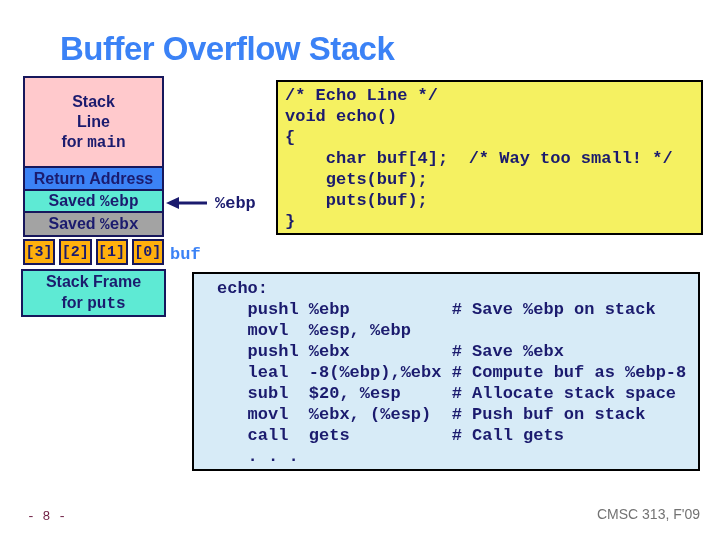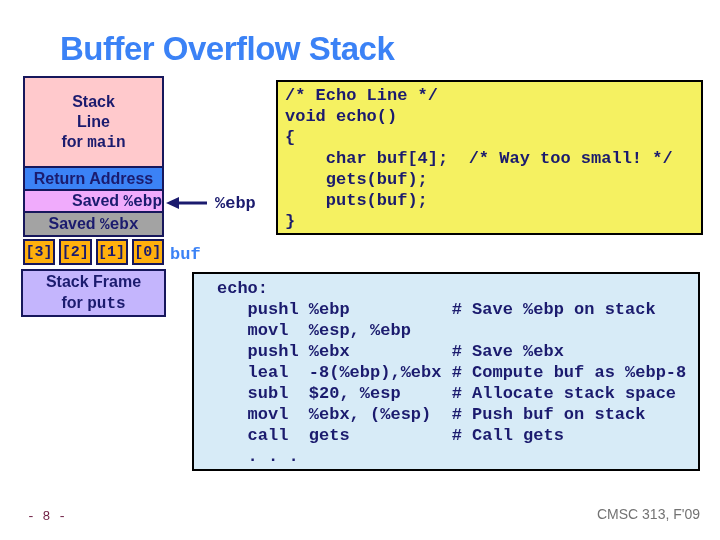--- a/index.html
+++ b/index.html
@@ -13,28 +13,28 @@
   }
   
   .stack-col{position:absolute;left:23px;top:76px;width:141px;}
   .cell{
     box-sizing:border-box;border:2px solid #17175c;color:#1b1b6e;
     display:flex;align-items:center;justify-content:center;text-align:center;
   }
   .main-frame{height:92px;background:#ffc9cc;flex-direction:column;font-size:16px;font-weight:bold;line-height:20px;text-align:center;}
   .srow{margin-top:-2px;font-size:16px;font-weight:bold;}
   .srow.pink{background:#3b82f6;height:25px;}
-  .srow.yellow{background:#f0abfc;height:24px;justify-content:flex-end;}
+  .srow.yellow{background:#5eead4;height:24px;}
   .srow.yellow2{background:#a3a3a3;height:26px;}
   .mono{font-family:"Liberation Mono","DejaVu Sans Mono",monospace;font-weight:bold;}
   .buf-row{position:absolute;left:23px;top:239px;width:141px;height:26px;display:flex;gap:4px;}
   .buf-cell{flex:1;background:#ffb00d;font-size:15px;}
   .buf-label{position:absolute;left:170px;top:245px;font-size:17px;color:#3b82f6;}
   .echo-frame{
-    position:absolute;left:21px;top:269px;width:145px;height:48px;background:#c4b5fd;
+    position:absolute;left:21px;top:269px;width:145px;height:48px;background:#5eead4;
     flex-direction:column;font-size:16px;font-weight:bold;line-height:21px;
   }
   .ebp-pointer{position:absolute;left:166px;top:193px;height:20px;display:flex;align-items:center;}
   .ebp-arrow{display:block;}
   .ebp-label{margin-left:7px;font-size:17px;color:#1b1b6e;}
   
   pre.codebox{
     position:absolute;margin:0;box-sizing:border-box;border:2px solid #000000;
     font-family:"Liberation Mono","DejaVu Sans Mono",monospace;font-weight:bold;
     font-size:17px;line-height:21px;color:#1b1b6e;white-space:pre;overflow:hidden;

